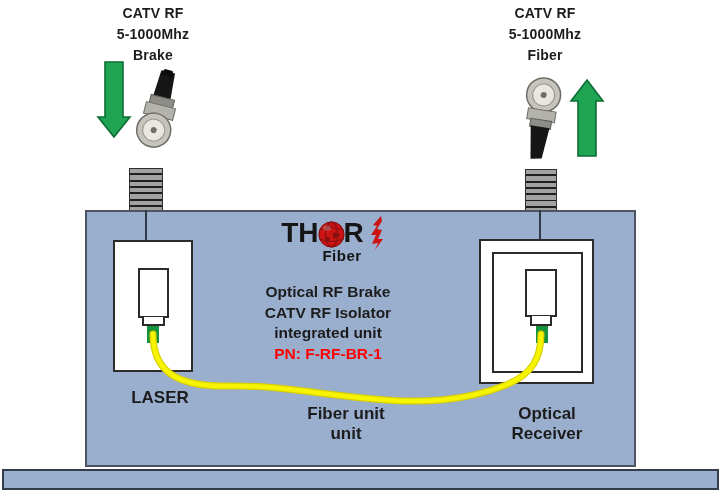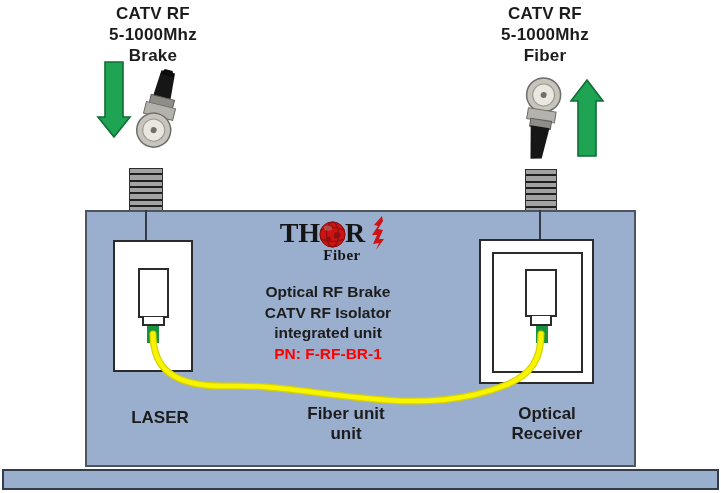--- a/index.html
+++ b/index.html
@@ -5,21 +5,21 @@
   * { margin:0; padding:0; box-sizing:border-box; }
   html,body { background:#fff; }
   body { font-family:"Liberation Sans", sans-serif; }
   .canvas {
     position:relative; width:721px; height:493px; background:#fff;
     overflow:hidden; font-weight:bold; color:var(--text-dark,#1c1c1c);
   }
   .abs { position:absolute; }
 
   
-  .top-label { width:160px; text-align:center; font-size:17px; line-height:21px; letter-spacing:.2px; }
+  .top-label { width:160px; text-align:center; font-size:14px; line-height:21px; letter-spacing:.2px; }
 
   
   .chassis { background:var(--chassis-fill,#9aafce); border:2px solid var(--chassis-border,#4d5563); }
   .base    { background:var(--chassis-fill,#9aafce); border:2px solid var(--base-border,#333c4a); }
 
   
   .rf-port {
     border:1px solid #2e2e2e;
     background:repeating-linear-gradient(180deg, #a2a2a2 0px, #a2a2a2 4.3px, #1f1f1f 4.3px, #1f1f1f 6.3px);
   }
@@ -96,21 +96,21 @@
   </svg>
 
   <div class="abs rf-port" style="left:129px; top:168px; width:34px; height:43px;"></div>
   <div class="abs rf-port" style="left:525px; top:169px; width:32px; height:42px;"></div>
 
   <div class="abs chassis" style="left:85px; top:210px; width:551px; height:257px;"></div>
 
   <div class="abs wire" style="left:145px; top:210px; width:2px; height:31px;"></div>
   <div class="abs wire" style="left:539px; top:210px; width:2px; height:30px;"></div>
 
-  <div class="abs logo" style="left:248px; top:216px; width:170px;font-family:Liberation Serif, serif;">
+  <div class="abs logo" style="left:248px; top:216px; width:170px;">
     <div class="logo-row">
       <span class="logo-word">TH</span>
       <svg class="logo-globe" width="27" height="27" viewBox="0 0 27 27">
         <circle cx="13.5" cy="13.5" r="12.6" style="fill:var(--logo-red,#cc1414);" stroke="#7c0b0b" stroke-width="1"></circle>
         <ellipse cx="13.5" cy="13.5" rx="6" ry="12.4" fill="none" stroke="#8c1010" stroke-width="1.2"></ellipse>
         <path d="M2 9 Q13.5 4 25 9" fill="none" stroke="#8c1010" stroke-width="1.2"></path>
         <path d="M2 18 Q13.5 23 25 18" fill="none" stroke="#8c1010" stroke-width="1.2"></path>
         <path d="M6 6 Q10 3 14 5 Q12 9 8 9 Z" fill="#8c1010"></path>
         <path d="M15 12 Q20 10 22 14 Q19 19 15 17 Z" fill="#8c1010"></path>
         <path d="M8 16 Q12 15 12 19 Q10 22 7 20 Z" fill="#8c1010"></path>
@@ -140,21 +140,21 @@
   <div class="abs module-inner" style="left:492px; top:252px; width:91px; height:121px;"></div>
   <div class="abs opto-body" style="left:525px; top:269px; width:32px; height:48px;"></div>
   <div class="abs opto-neck" style="left:530px; top:316px; width:22px; height:10px;"></div>
   <div class="abs opto-ferrule" style="left:536px; top:326px; width:12px; height:17px;"></div>
 
   <svg class="abs" style="left:0; top:0; pointer-events:none;" width="721" height="493" viewBox="0 0 721 493">
     <path d="M153 334 C153 368 172 387 228 386 C272 385 305 392 363 398 C425 405 468 400 506 385 C533 374 541 357 541 334" fill="none" stroke="#d9d000" stroke-width="7" stroke-linecap="round"></path>
     <path d="M153 334 C153 368 172 387 228 386 C272 385 305 392 363 398 C425 405 468 400 506 385 C533 374 541 357 541 334" fill="none" style="stroke:var(--fiber-yellow,#f7f400);" stroke-width="4.5" stroke-linecap="round"></path>
   </svg>
 
-  <div class="abs bottom-label" style="left:110px; top:408px; width:100px;">LASER</div>
+  <div class="abs bottom-label" style="left:110px; top:388px; width:100px;">LASER</div>
 
   <div class="abs bottom-label" style="left:291px; top:404px; width:110px;">
     <div>Fiber unit</div>
     <div>unit</div>
   </div>
 
   <div class="abs bottom-label" style="left:492px; top:404px; width:110px;">
     <div>Optical</div>
     <div>Receiver</div>
   </div>

